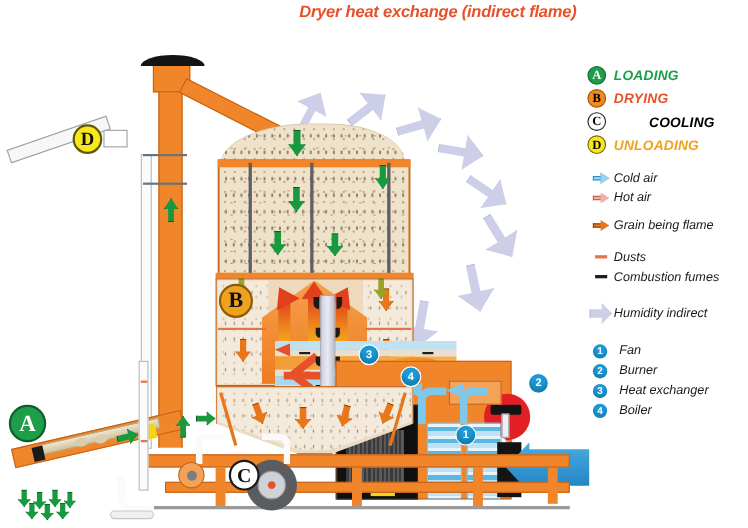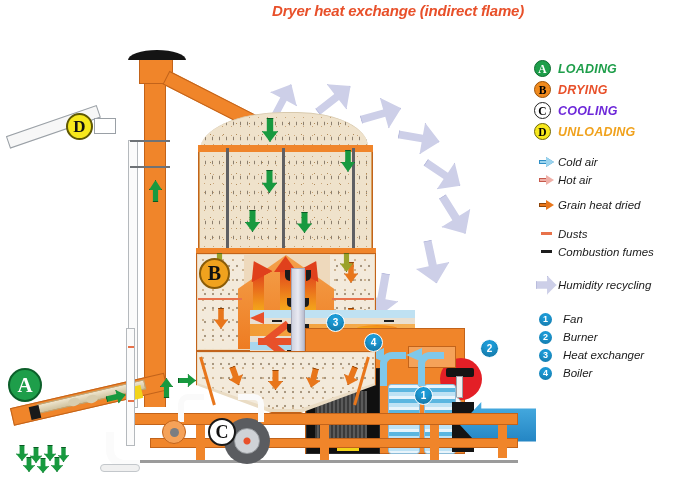--- a/index.html
+++ b/index.html
@@ -464,21 +464,21 @@
     <div class="lg-phase">
       <div class="badge b">
         <span>B</span>
       </div>
       <span class="txt" style="color:#E8502A;">DRYING</span>
     </div>
     <div class="lg-phase">
       <div class="badge c">
         <span>C</span>
       </div>
-      <span class="txt" style="color:#6d28d9;">COOLING</span>
+      <span class="txt" style="color:#000000;margin-left:32px;">COOLING</span>
     </div>
     <div class="lg-phase">
       <div class="badge d">
         <span>D</span>
       </div>
       <span class="txt" style="color:#F0A21E;">UNLOADING</span>
     </div>
 
     <div class="gap10"></div>
 
@@ -503,21 +503,21 @@
 
     <div class="gap6"></div>
 
     <div class="lg-row">
       <div class="ico">
         <div class="arw">
             <i style="background:#E8761B; border:1px solid #8d4409; border-right:none;"></i>
             <u style="border-left:8px solid #E8761B;"></u>
           </div>
       </div>
-      <span class="txt">Grain heat dried</span>
+      <span class="txt">Grain being flame</span>
     </div>
 
     <div class="gap10"></div>
 
     <div class="lg-row">
       <div class="ico">
         <div class="dash" style="background:#E8724A;"></div>
       </div>
       <span class="txt">Dusts</span>
     </div>
@@ -528,21 +528,21 @@
       <span class="txt">Combustion fumes</span>
     </div>
 
     <div class="gap10"></div>
 
     <div class="lg-row" style="min-height:26px;">
       <div class="ico">
         <div style="width:21px; height:19px; background:#CDCFE8; border:1px solid #b9bcdd;
                     clip-path:polygon(0% 30%,55% 30%,55% 0%,100% 50%,55% 100%,55% 70%,0% 70%);"></div>
       </div>
-      <span class="txt">Humidity recycling</span>
+      <span class="txt">Humidity indirect</span>
     </div>
 
     <div class="gap10"></div>
 
     <div class="lg-num">
       <div class="nb">
         <span>1</span>
       </div>
       <span class="txt">Fan</span>
     </div>

